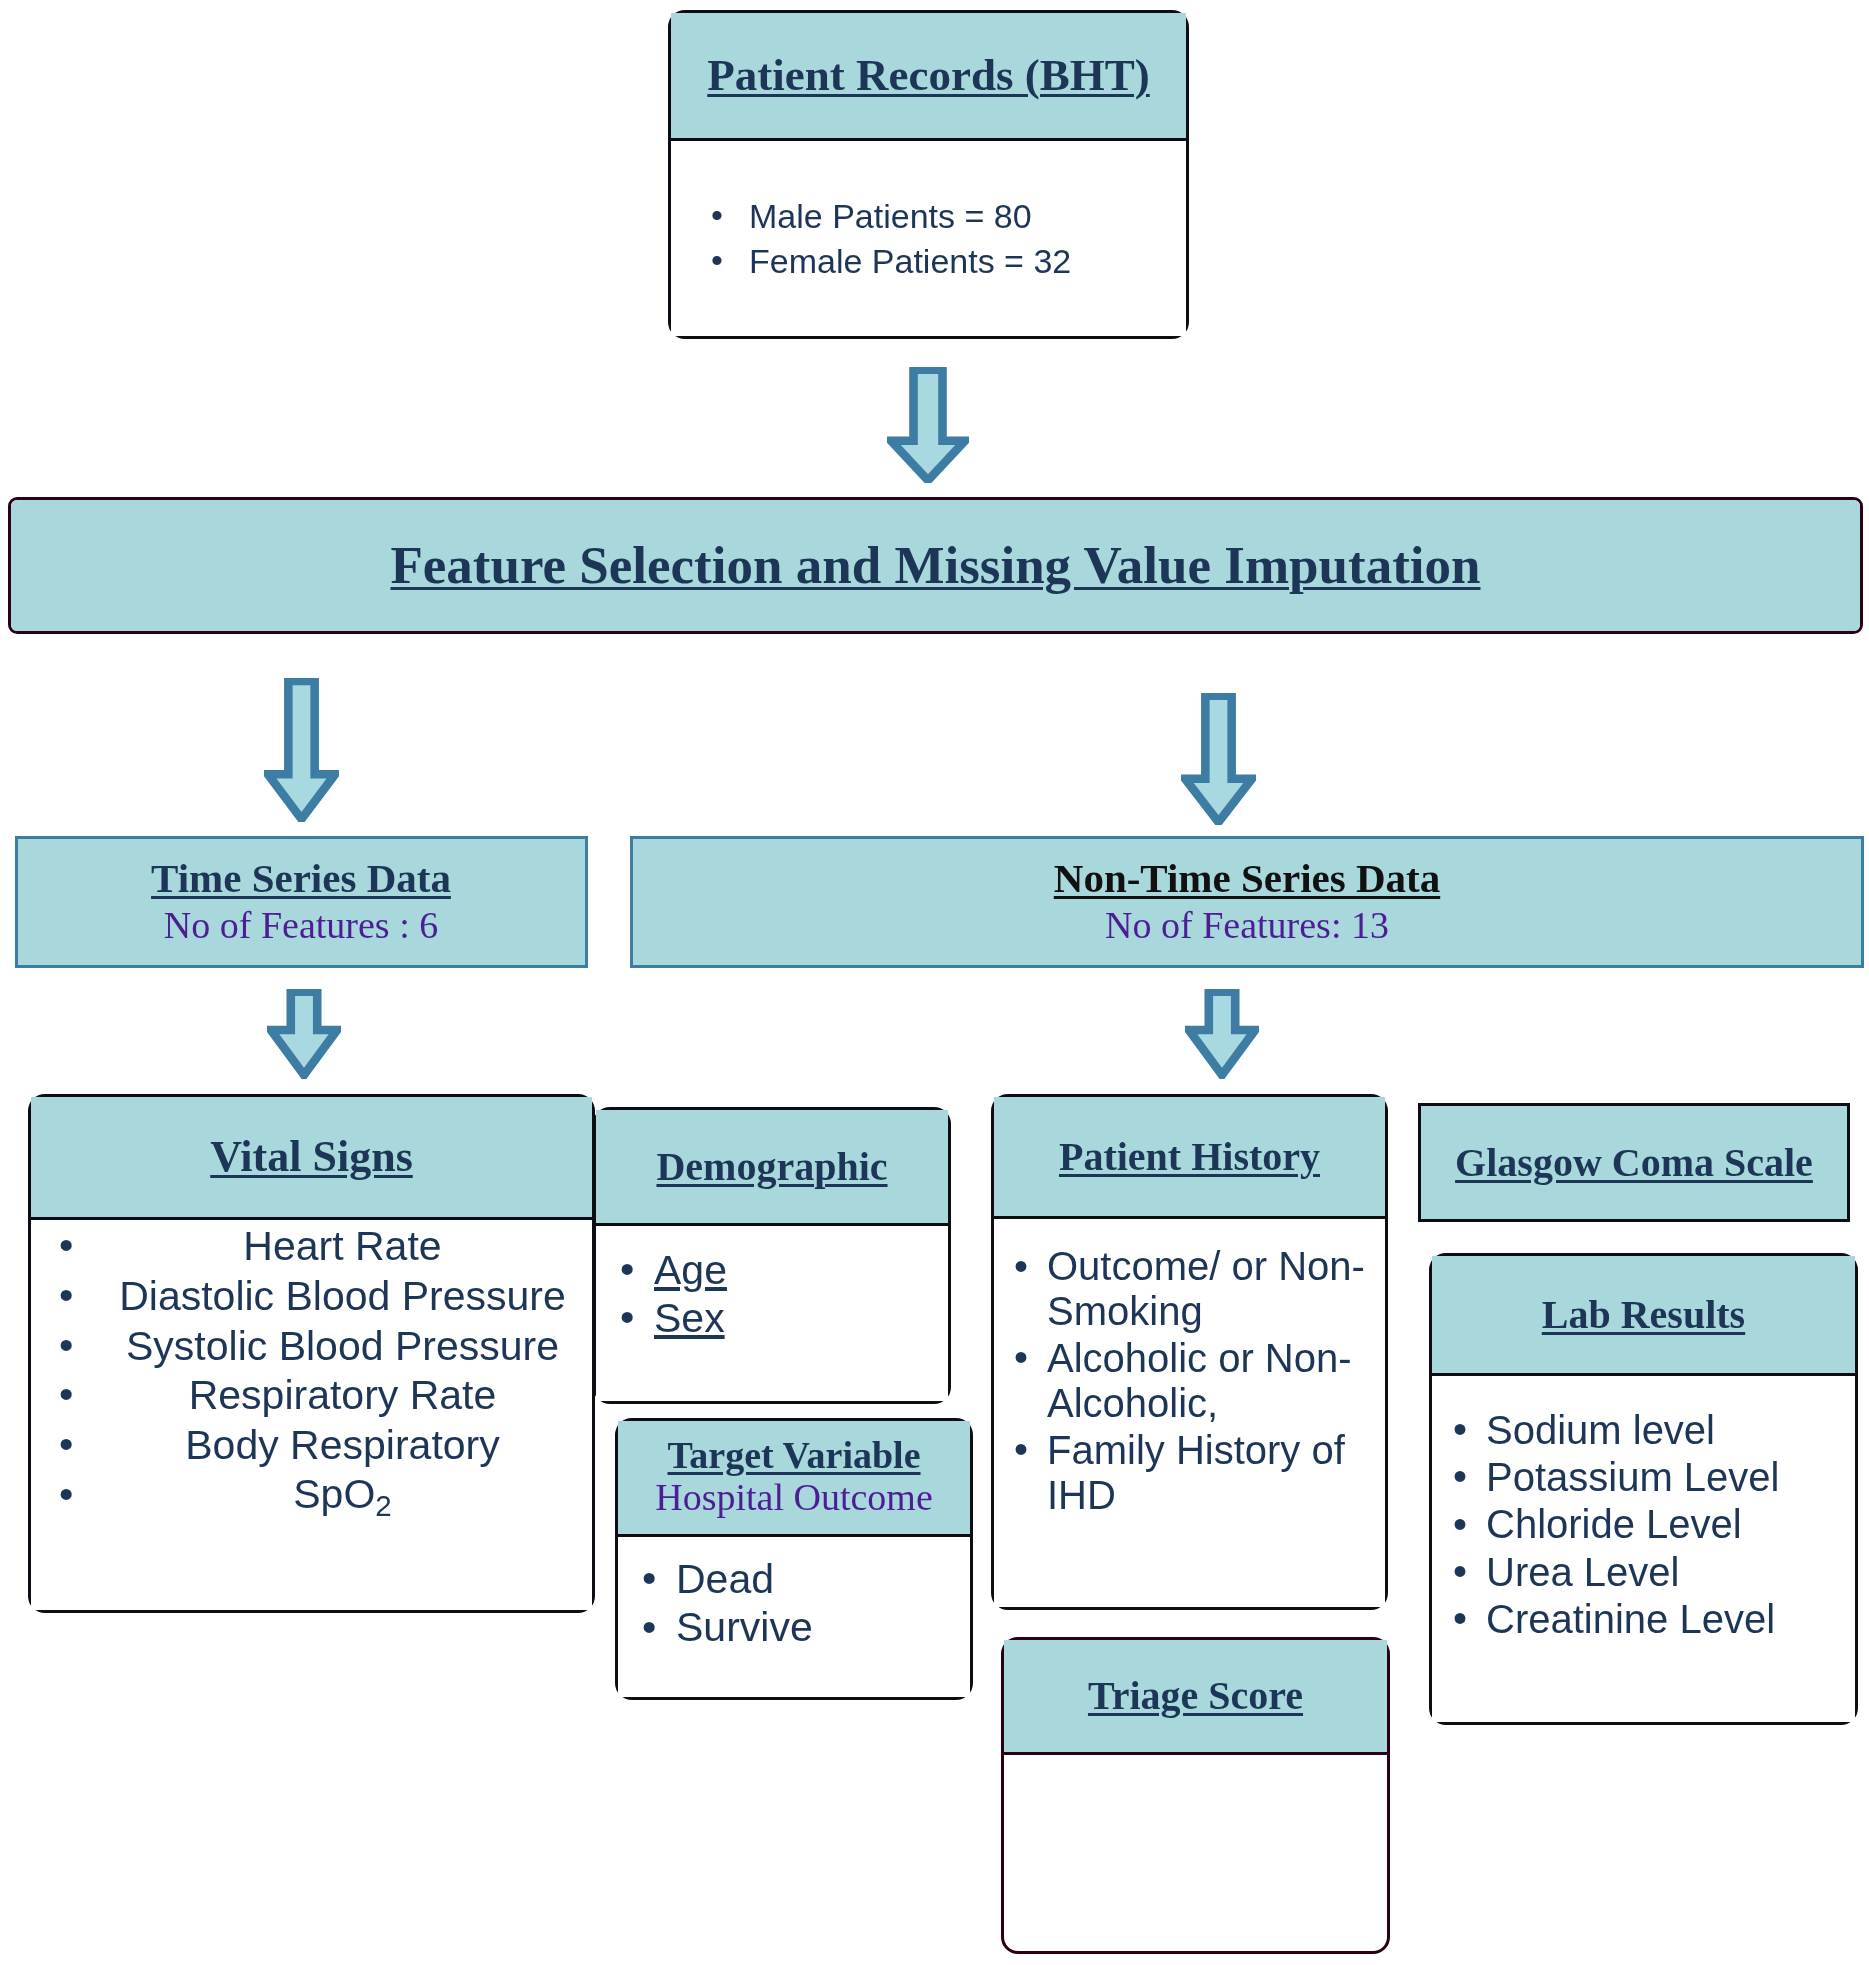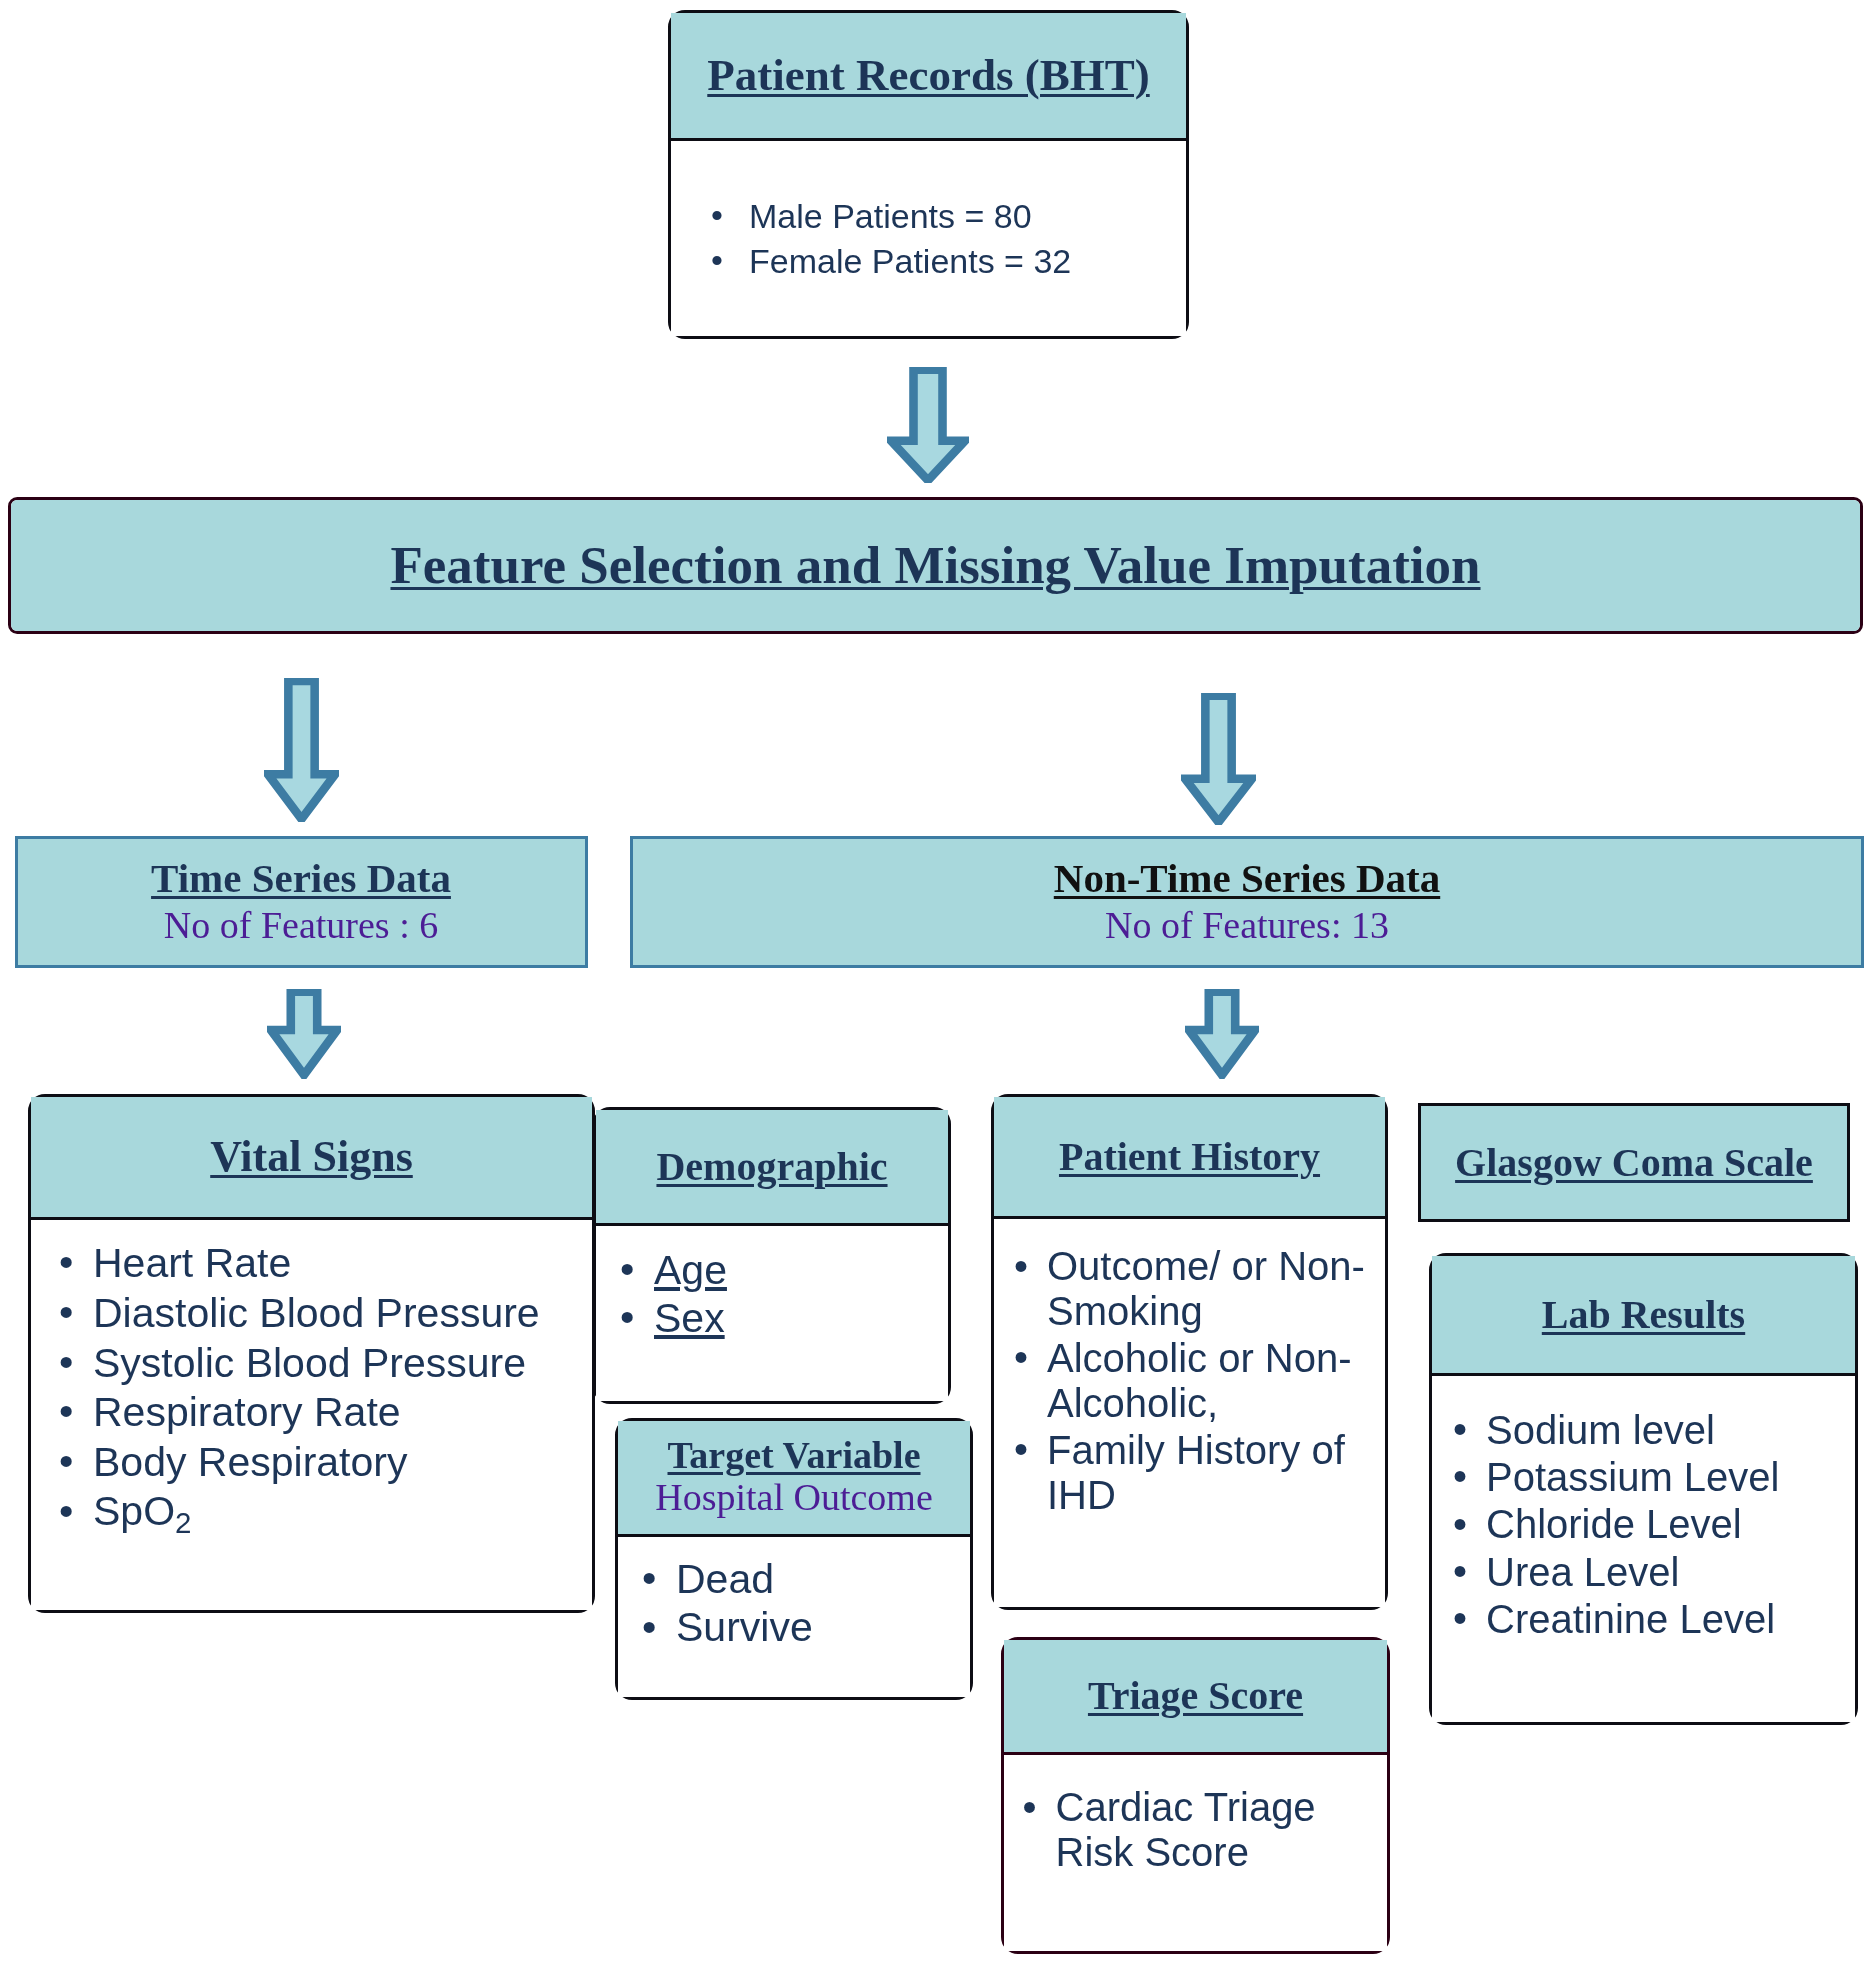--- a/index.html
+++ b/index.html
@@ -134,21 +134,21 @@
   
   #vital-signs {
     left: 28px; top: 1094px;
     width: 567px; height: 519px;
   }
   #vital-signs .node-head { height: 120px; }
   #vital-signs .node-head.bordered-bottom { border-bottom-width: 3.3px; }
   #vital-signs .head-title { font-size: 44px; }
   #vital-signs ul.bullets { margin: 0 0 0 28px; font-size: 41px; }
   #vital-signs ul.bullets li { padding-left: 34px; margin: 3.3px 0; }
-  #vital-signs .node-body { justify-content: flex-start; padding-top: 17px; }
+  #vital-signs .node-body { justify-content: flex-start; padding-top: 0; text-align: center; }
   sub.sub { font-size: 0.72em; vertical-align: -0.28em; }
 
   
   #demographic {
     left: 593px; top: 1107px;
     width: 358px; height: 297px;
   }
   #demographic .node-head { height: 113px; }
   #demographic .head-title { font-size: 40px; }
   #demographic ul.bullets { margin: 0 0 0 24px; font-size: 41px; }
@@ -332,25 +332,20 @@
         <li>Alcoholic or Non-Alcoholic,</li>
         <li>Family History of IHD</li>
       </ul>
     </div>
   </div>
 
   <div class="node rounded maroon" id="triage-score">
     <div class="node-head bordered-bottom-maroon">
       <div class="head-title">Triage Score</div>
     </div>
-    <div class="node-body">
-      <ul class="bullets">
-        <li>Cardiac Triage Risk Score</li>
-      </ul>
-    </div>
   </div>
 
   <div class="node" id="glasgow">
     <div class="node-head">
       <div class="head-title">Glasgow Coma Scale</div>
     </div>
   </div>
 
   <div class="node rounded" id="lab-results">
     <div class="node-head bordered-bottom">

